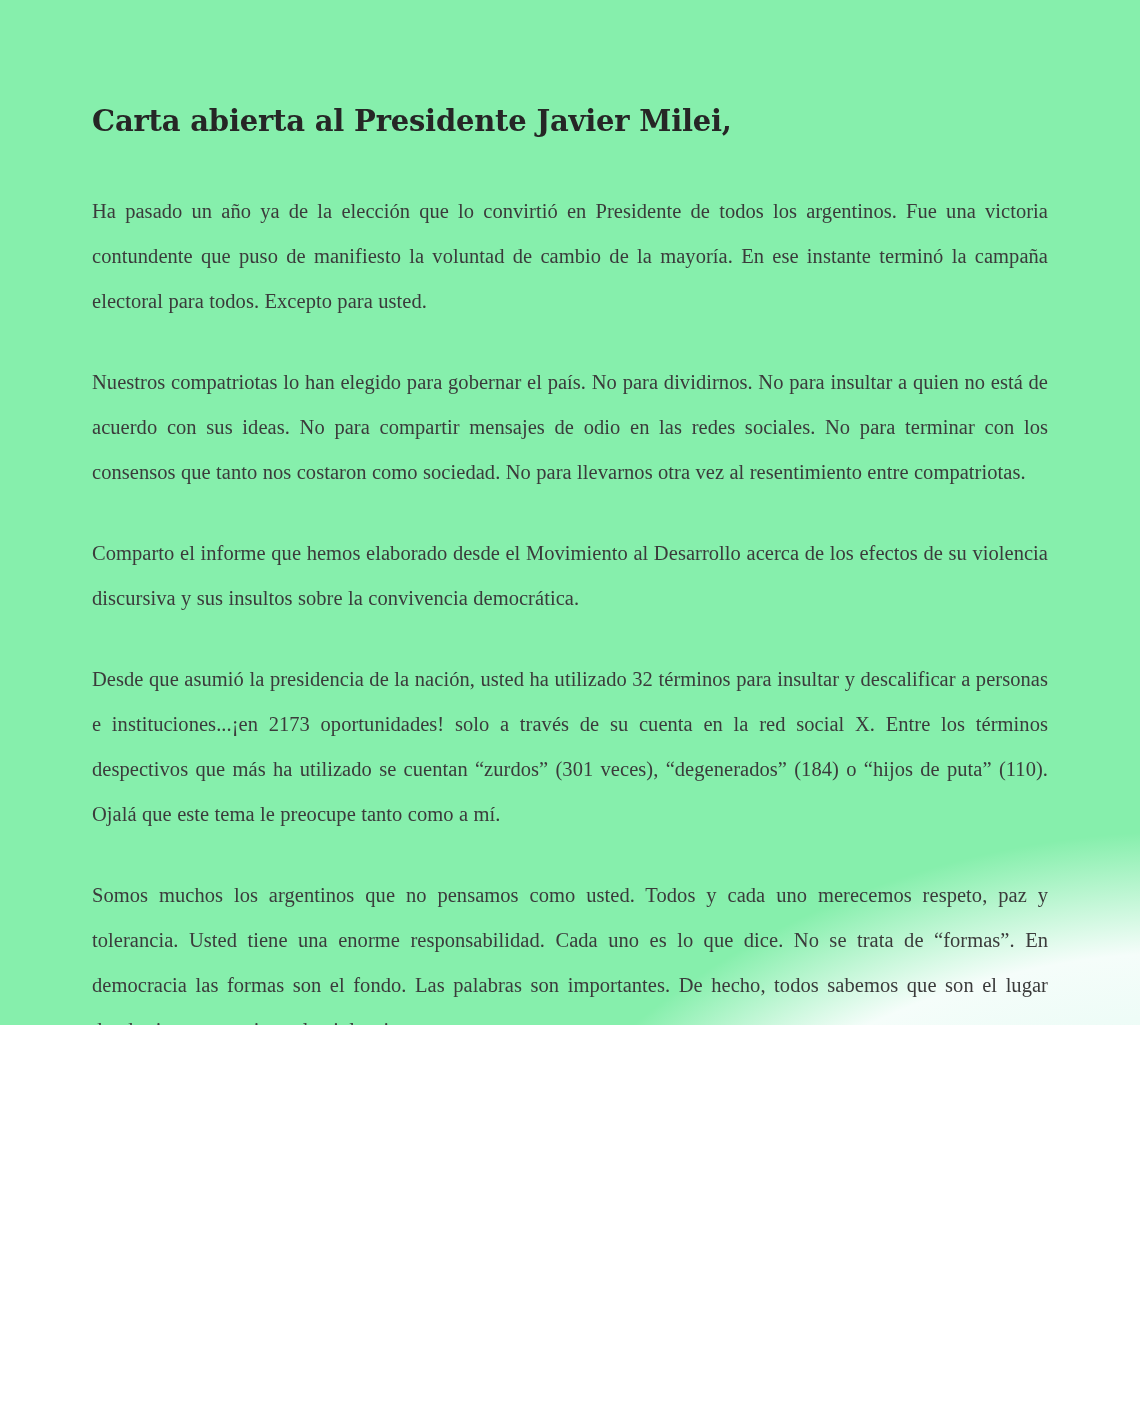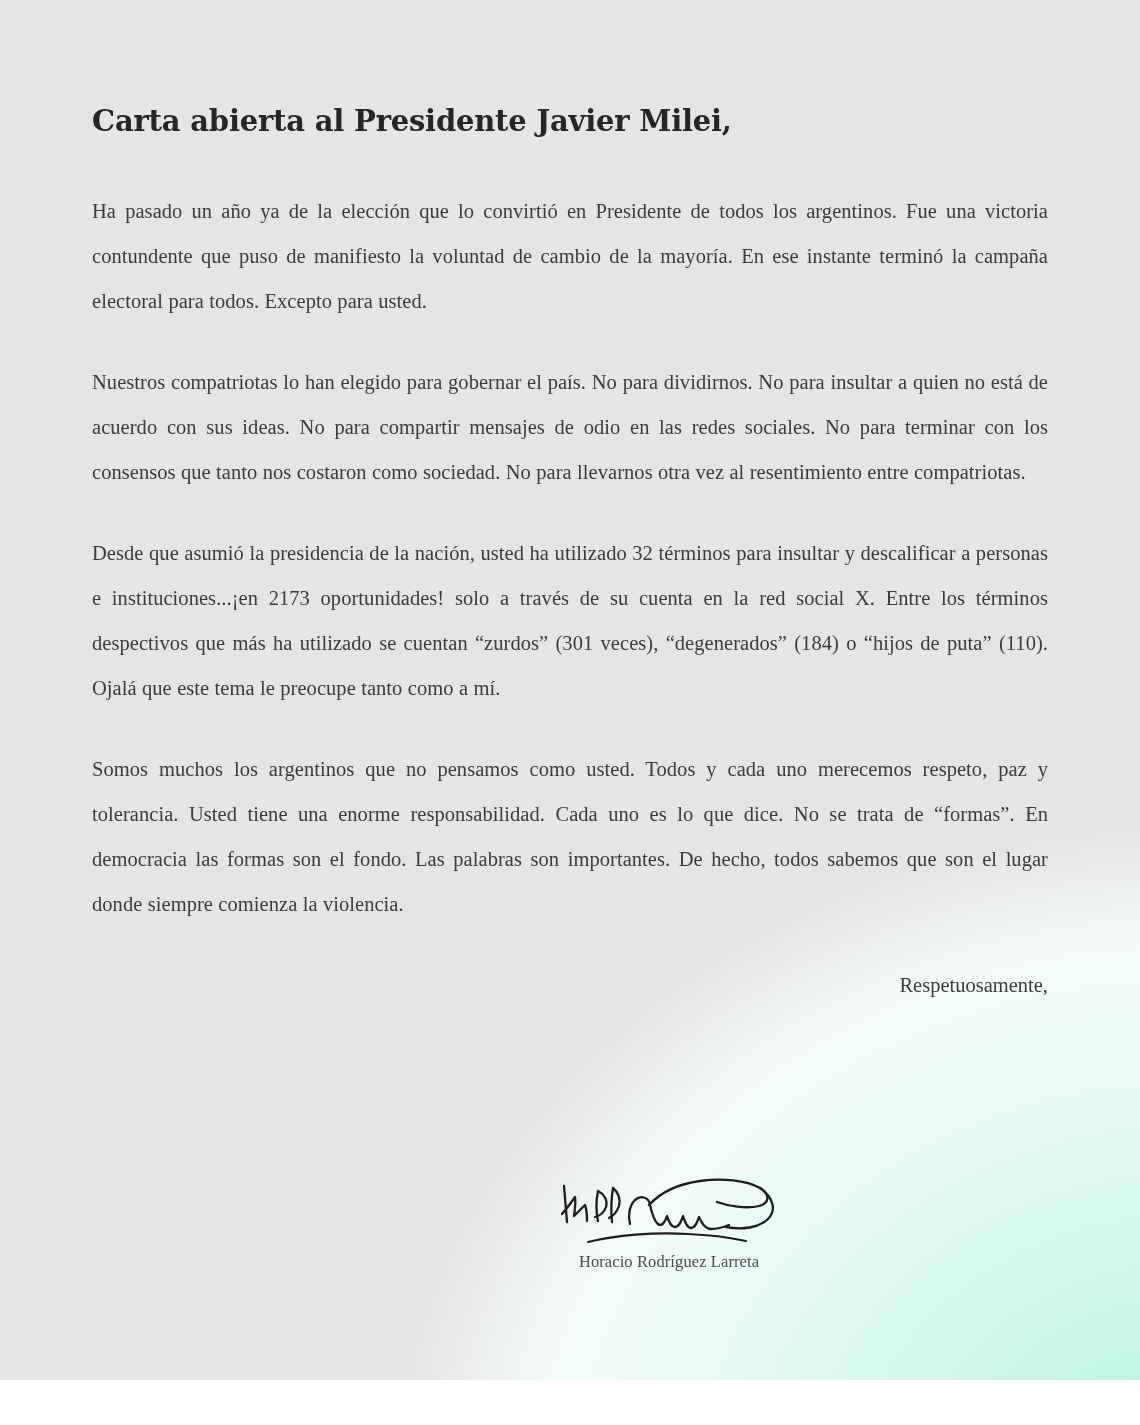--- a/index.html
+++ b/index.html
@@ -12,22 +12,22 @@
     height: 1425px;
     background: #ffffff;
     font-family: "Liberation Serif", "DejaVu Serif", serif;
     overflow: hidden;
   }
 
   
   .page {
     position: relative;
     width: 1140px;
-    height: 1380px;
-    background: #e5e5e5;
+    height: 1025px;
+    background: #86efac;
     overflow: hidden;
   }
   .bg-wash {
     position: absolute;
     inset: 0;
     pointer-events: none;
     background:
       radial-gradient(ellipse 900px 760px at 1190px 1500px,
         #b4f2da 0%,
         #c3f5e2 18%,
@@ -133,20 +133,21 @@
   <div class="content">
 
     <h1 class="letter-title">Carta abierta al Presidente Javier Milei,</h1>
 
     <div class="body-block">
 
       <p class="para">Ha pasado un año ya de la elección que lo convirtió en Presidente de todos los argentinos. Fue una victoria contundente que puso de manifiesto la voluntad de cambio de la mayoría. En ese instante terminó la campaña electoral para todos. Excepto para usted.</p>
 
       <p class="para">Nuestros compatriotas lo han elegido para gobernar el país. No para dividirnos. No para insultar a quien no está de acuerdo con sus ideas. No para compartir mensajes de odio en las redes sociales. No para terminar con los consensos que tanto nos costaron como sociedad. No para llevarnos otra vez al resentimiento entre compatriotas.</p>
 
+      <p class="para">Comparto el informe que hemos elaborado desde el Movimiento al Desarrollo acerca de los efectos de su violencia discursiva y sus insultos sobre la convivencia democrática.</p>
 
       <p class="para">Desde que asumió la presidencia de la nación, usted ha utilizado 32 términos para insultar y descalificar a personas e instituciones...¡en 2173 oportunidades! solo a través de su cuenta en la red social X. Entre los términos despectivos que más ha utilizado se cuentan “zurdos” (301 veces), “degenerados” (184) o “hijos de puta” (110). Ojalá que este tema le preocupe tanto como a mí.</p>
 
       <p class="para">Somos muchos los argentinos que no pensamos como usted. Todos y cada uno merecemos respeto, paz y tolerancia. Usted tiene una enorme responsabilidad. Cada uno es lo que dice. No se trata de “formas”. En democracia las formas son el fondo. Las palabras son importantes. De hecho, todos sabemos que son el lugar donde siempre comienza la violencia.</p>
 
       <p class="closing">Respetuosamente,</p>
 
     </div>
 
     <div class="signature-block">

